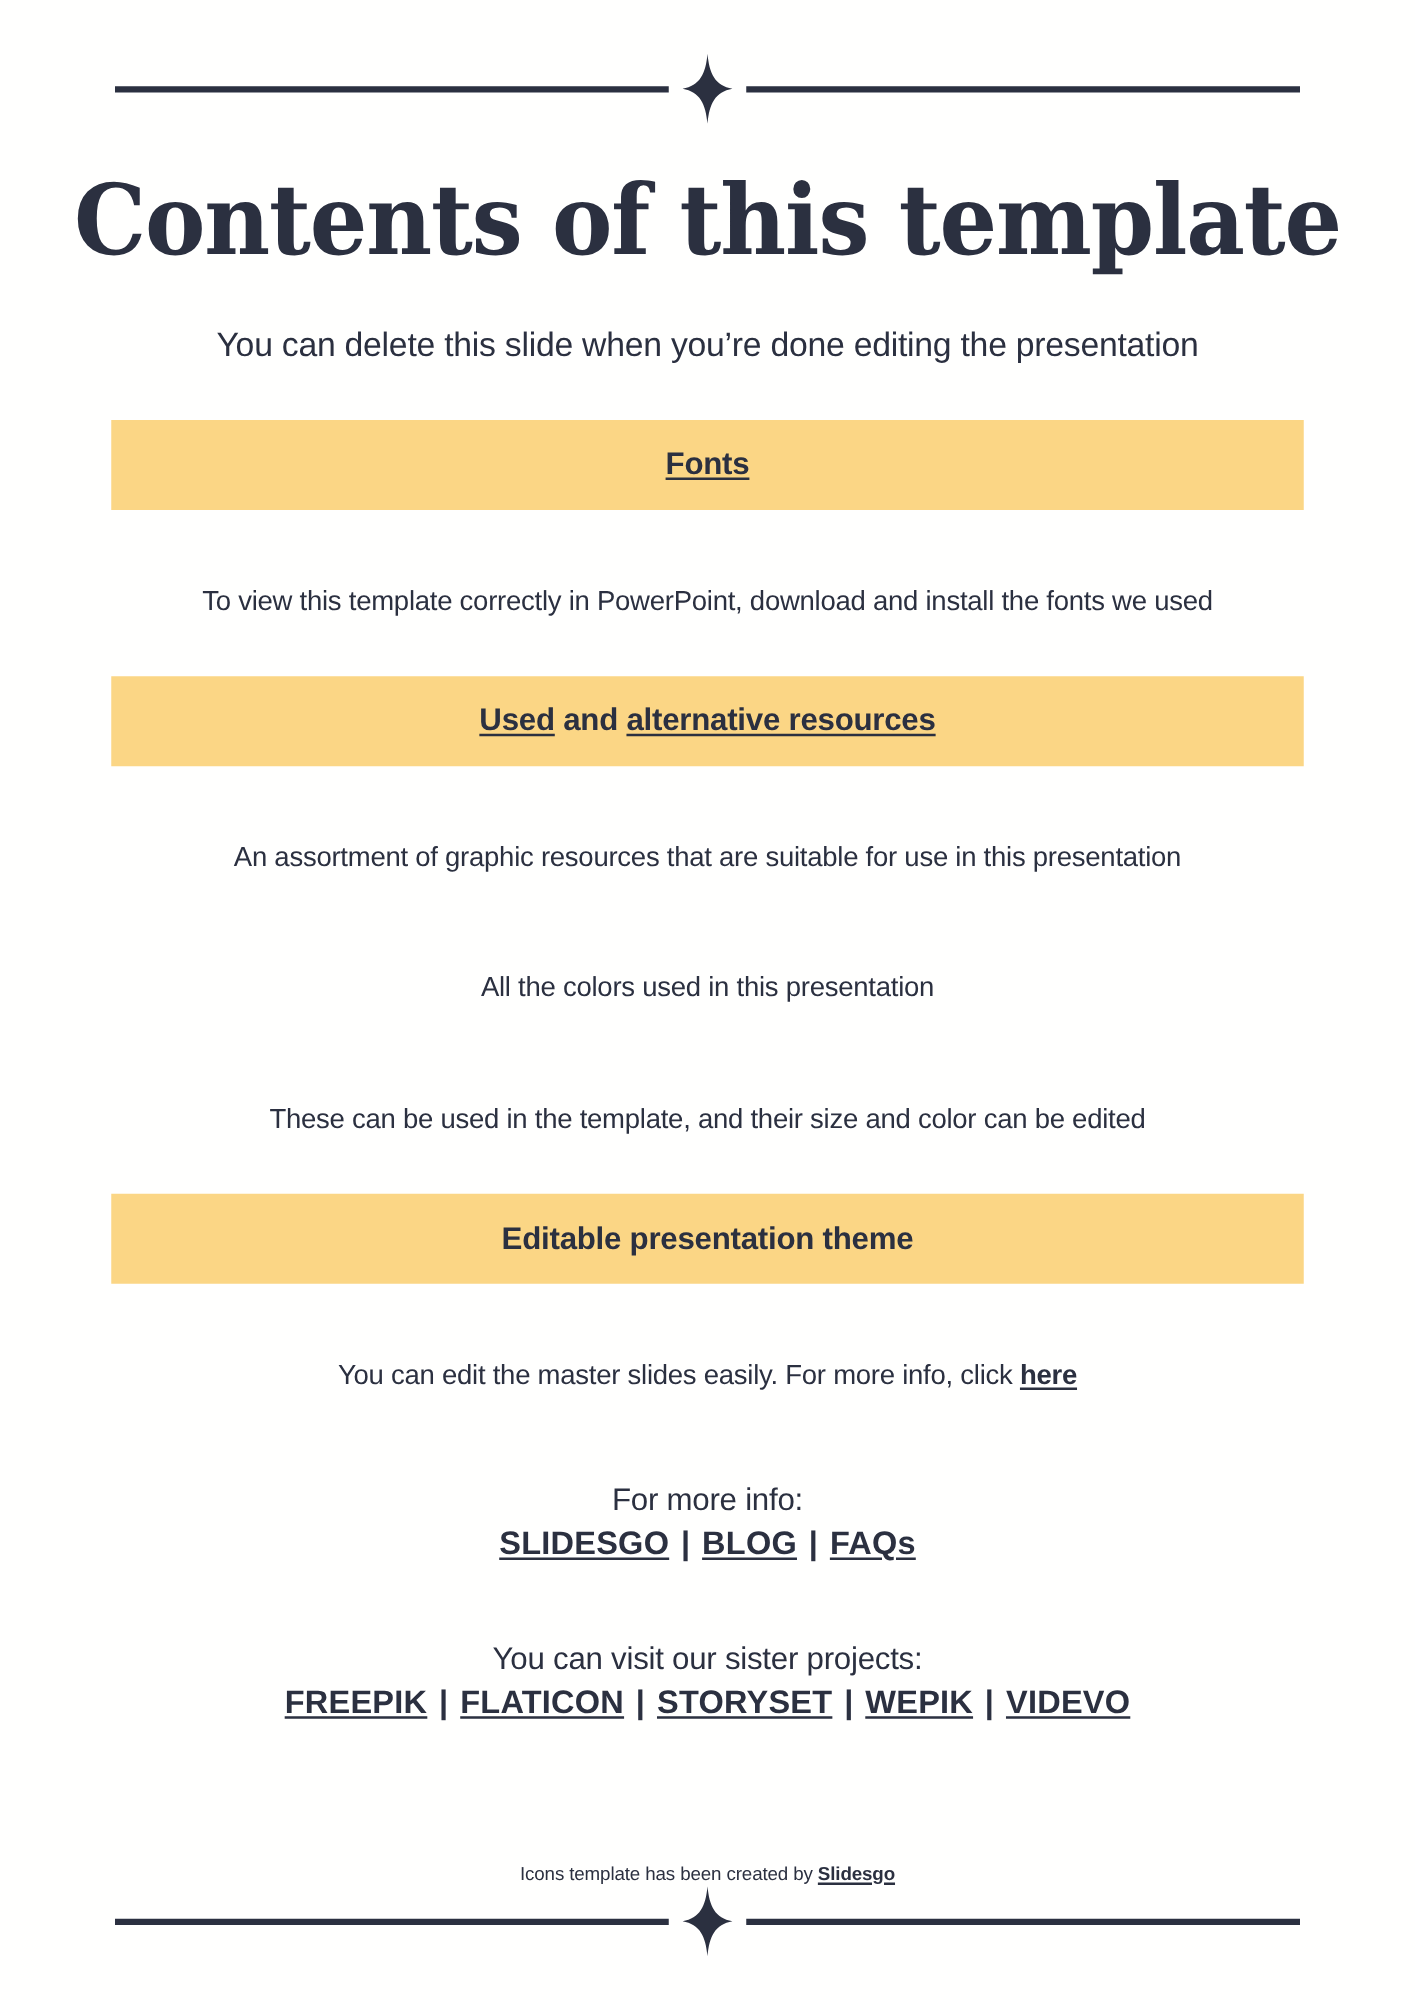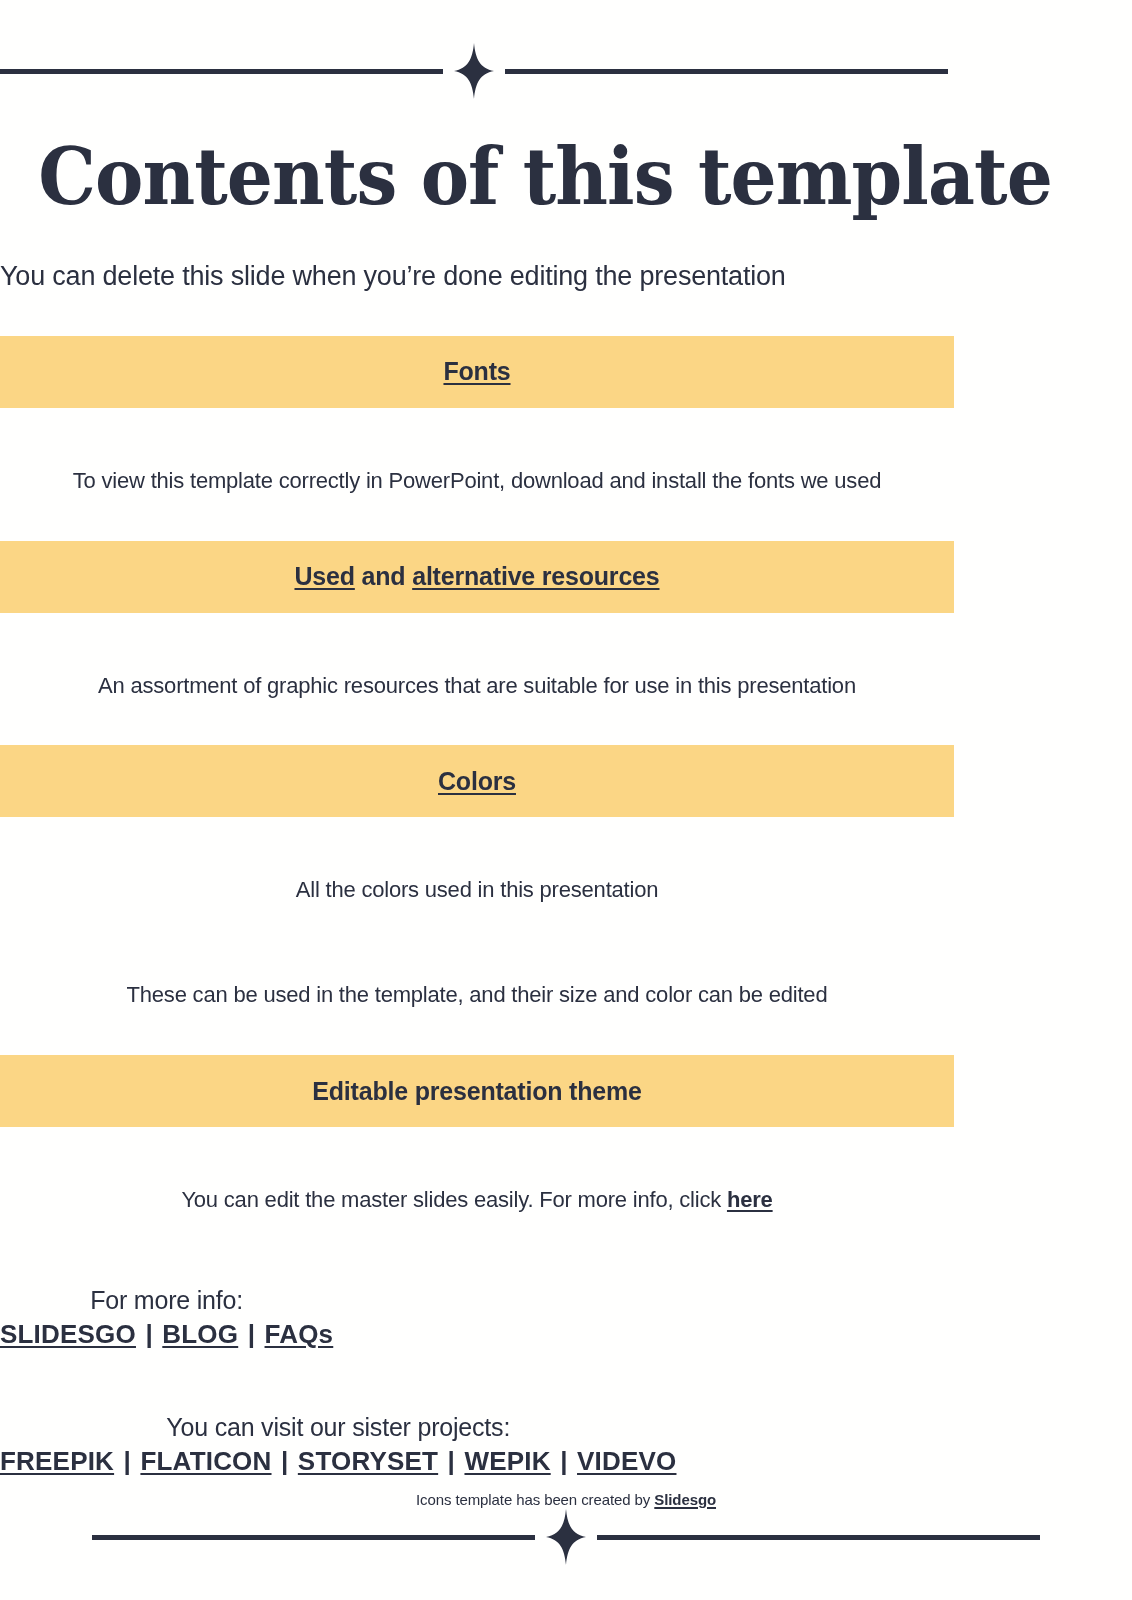--- a/index.html
+++ b/index.html
@@ -17,21 +17,21 @@
     color:var(--ink);
     overflow:hidden;
   }
   .slide{
     position:relative;
     width:1132px;
     height:1600px;
     background:var(--paper);
     display:flex;
     flex-direction:column;
-    align-items:flex-start;
+    align-items:center;
     border-radius:25px;
   }
 
   
   .rule-row{
     width:948px;
     display:flex;
     align-items:center;
     justify-content:center;
     gap:0;
@@ -189,23 +189,20 @@
 
   <div class="sections" id="sections-host">
       <div class="bar">
         <div class="bar-text"><a class="lnk" href="#">Fonts</a></div>
       </div>
       <div class="desc"><span class="plain">To view this template correctly in PowerPoint, download and install the fonts we used</span></div>
       <div class="bar">
         <div class="bar-text"><a class="lnk" href="#">Used</a><span class="plain"> and </span><a class="lnk" href="#">alternative resources</a></div>
       </div>
       <div class="desc"><span class="plain">An assortment of graphic resources that are suitable for use in this presentation</span></div>
-      <div class="bar">
-        <div class="bar-text"><a class="lnk" href="#">Colors</a></div>
-      </div>
       <div class="desc"><span class="plain">All the colors used in this presentation</span></div>
       <div class="desc"><span class="plain">These can be used in the template, and their size and color can be edited</span></div>
       <div class="bar">
         <div class="bar-text"><span class="plain">Editable presentation theme</span></div>
       </div>
       <div class="desc"><span class="plain">You can edit the master slides easily. For more info, click </span><a class="lnk" href="#">here</a></div>
     </div>
 
   <div class="footer-block">
     <div class="footer-lead">For more info:</div>

